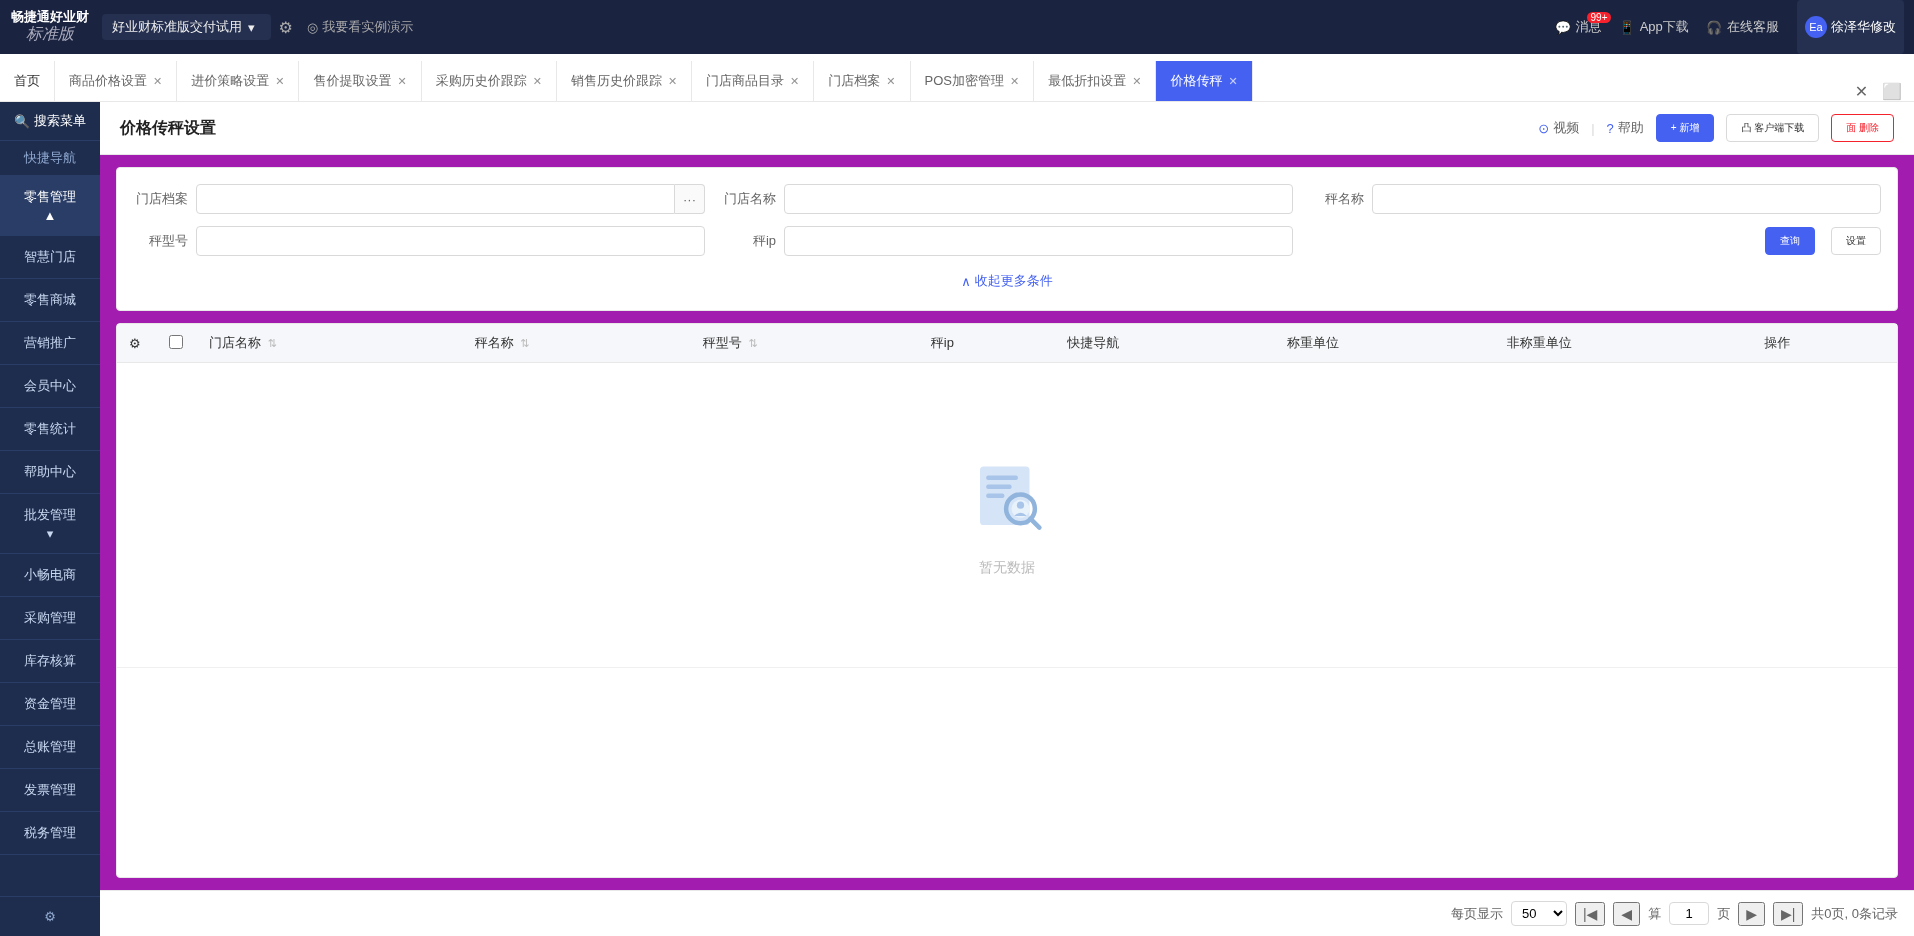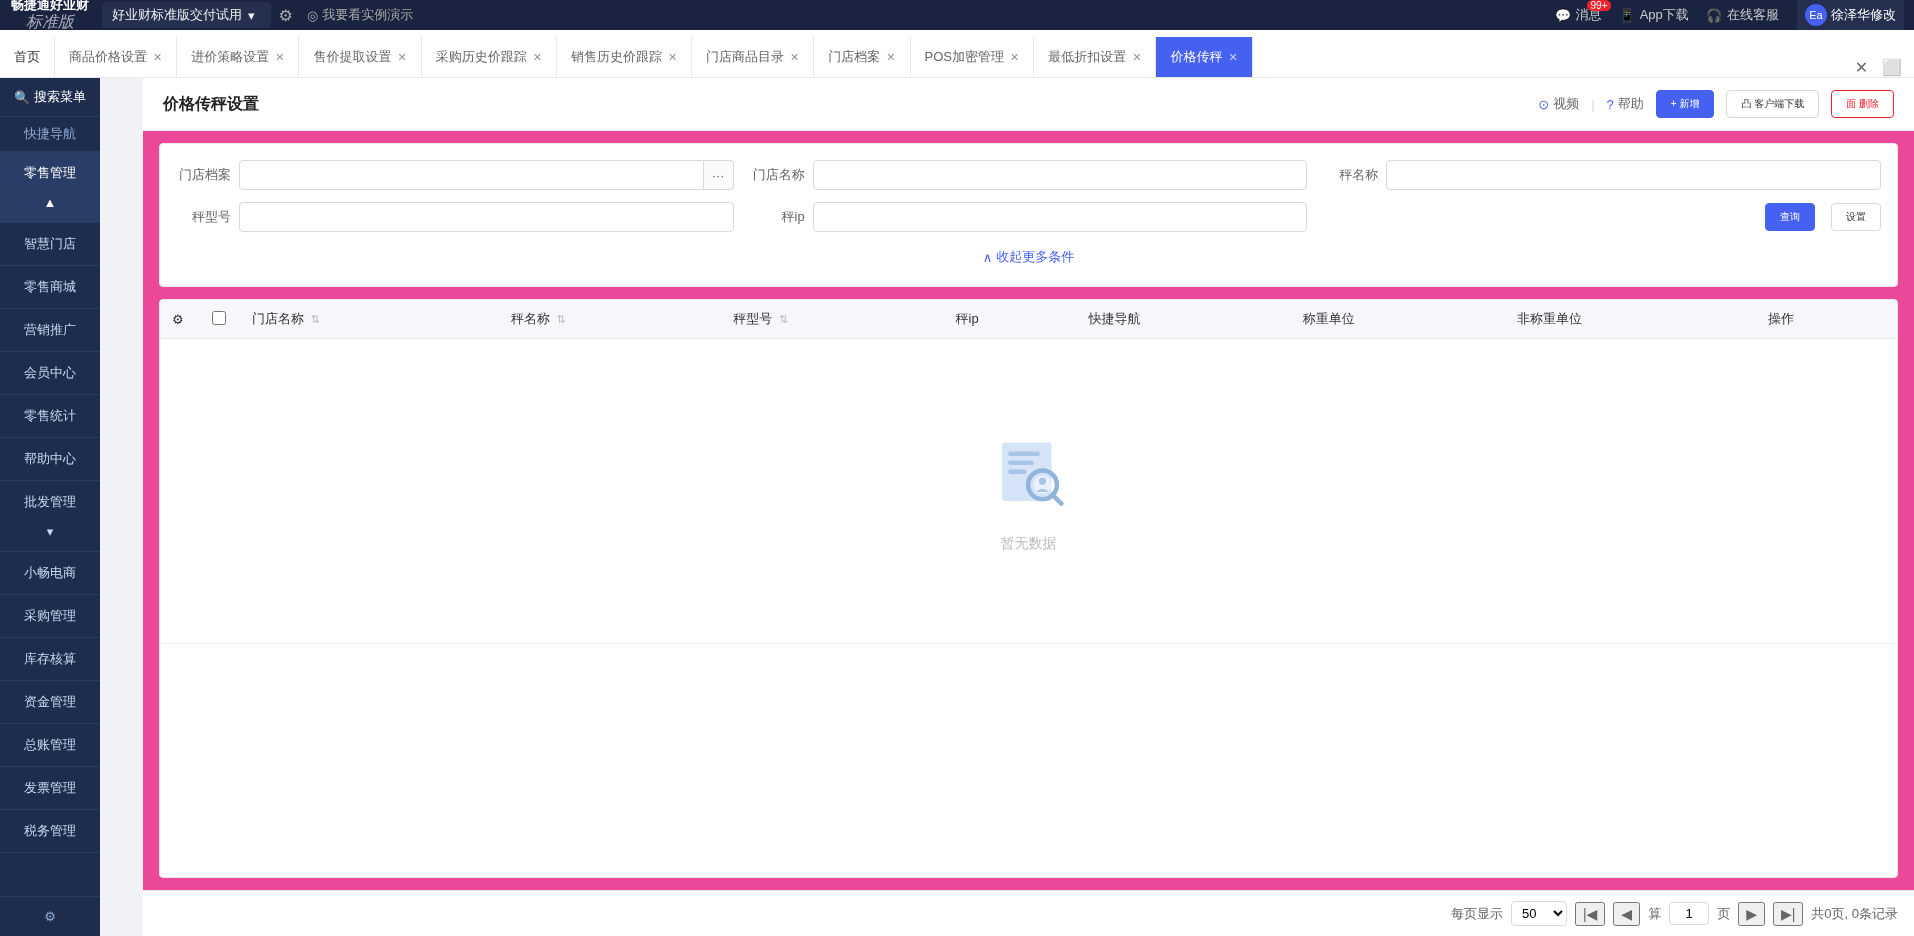--- a/index.html
+++ b/index.html
@@ -1,21 +1,21 @@
 <!DOCTYPE html>
 <html><head>
   <meta charset="utf-8">
   <style>
     * { box-sizing: border-box; margin: 0; padding: 0; font-family: 'Microsoft YaHei', sans-serif; font-size: 13px; }
     body { background: #f0f2f5; display: flex; flex-direction: column; height: 936px; overflow: hidden; }
 
     
     .topbar {
       display: flex; align-items: center; background: #1a2340; color: #fff;
-      height: 30px; padding: 0 10px; flex-shrink: 0;
+      height: 54px; padding: 0 10px; flex-shrink: 0;
     }
     .topbar-logo { display: flex; flex-direction: column; align-items: center; margin-right: 12px; min-width: 80px; }
     .topbar-logo .logo-title { font-size: 13px; font-weight: bold; color: #fff; line-height: 1.2; }
     .topbar-logo .logo-sub { font-size: 16px; color: #aab; font-style: italic; }
     .topbar-selector {
       display: flex; align-items: center; background: #253050; border-radius: 4px;
       padding: 4px 10px; color: #eee; cursor: pointer; margin-right: 8px;
     }
     .topbar-selector span { margin-right: 6px; font-size: 13px; }
     .topbar-gear { color: #aaa; cursor: pointer; margin-right: 14px; font-size: 16px; }
@@ -59,27 +59,27 @@
       font-size: 13px; border-bottom: 1px solid #2a3d66;
       display: flex; align-items: center; justify-content: center; gap: 4px;
     }
     .sidebar-nav {
       padding: 8px; color: #8fa8d0; cursor: pointer; text-align: center;
       font-size: 13px; border-bottom: 1px solid #2a3d66;
     }
     .sidebar-item {
       padding: 12px 8px; color: #c8d8f0; cursor: pointer; text-align: center;
       font-size: 13px; border-bottom: 1px solid #2a3d66;
-      display: flex; flex-direction: column; align-items: center; gap: 13px;
+      display: flex; flex-direction: column; align-items: center; gap: 2px;
     }
     .sidebar-item.active { background: #2a3d66; color: #fff; }
     .sidebar-bottom { margin-top: auto; padding: 12px 8px; color: #8fa8d0; text-align: center; cursor: pointer; border-top: 1px solid #2a3d66; }
 
     
-    .content { flex: 1; overflow-y: auto; background: #ec4899; display: flex; flex-direction: column; margin-left: 43px; }
+    .content { flex: 1; overflow-y: auto; background: #a21caf; display: flex; flex-direction: column; }
 
     
     .page-header {
       background: #fff; padding: 12px 20px; display: flex; align-items: center;
       border-bottom: 1px solid #e8e8e8;
     }
     .page-title { font-size: 16px; font-weight: bold; color: #222; margin-right: auto; }
     .page-actions { display: flex; align-items: center; gap: 12px; }
     .page-action-link { color: #666; cursor: pointer; display: flex; align-items: center; gap: 4px; font-size: 13px; }
     .page-action-link .icon { color: #4461f2; }

